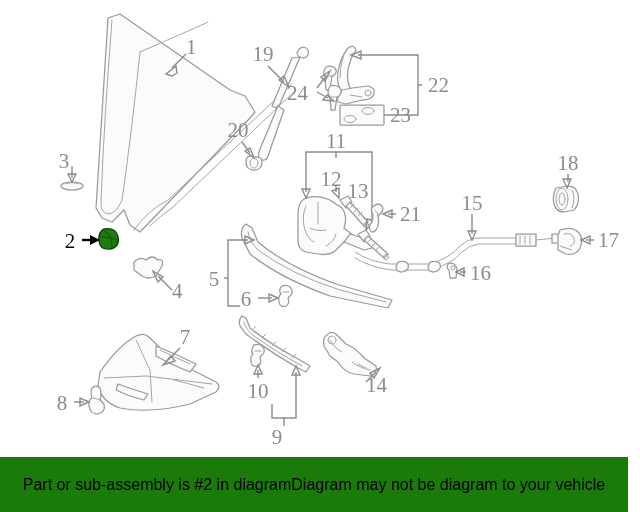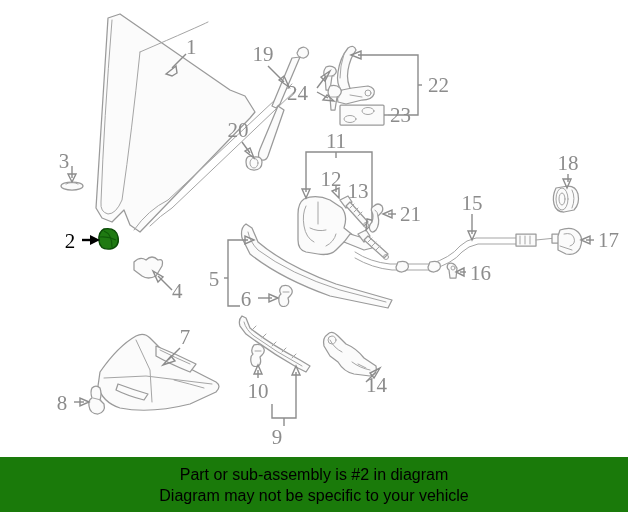--- a/index.html
+++ b/index.html
@@ -23,21 +23,20 @@
     height: 512px;
   }
   .caption-banner {
     position: absolute;
     left: 0;
     top: 457px;
     width: 628px;
     height: 55px;
     background: #1a7a0a;
     display: flex;
-    flex-direction: column;
     align-items: center;
     justify-content: center;
     box-sizing: border-box;
   }
   .caption-line {
     color: #000000;
     font-family: "Liberation Sans", sans-serif;
     font-size: 16px;
     line-height: 21px;
     white-space: nowrap;
@@ -387,16 +386,16 @@
     <g>
       <path class="ln" d="M74 402 L 84 402"></path>
       <path class="ln" fill="#8c8c8c" stroke="none" d="M89 402 L 80 398 L 80 406 Z"></path>
       <text class="num" x="62" y="410" text-anchor="middle">8</text>
     </g>
 
   </svg>
 
   <div class="caption-banner">
     <div class="caption-line">Part or sub-assembly is #2 in diagram</div>
-    <div class="caption-line">Diagram may not be specific to your vehicle</div>
+    <div class="caption-line">Diagram may not be diagram to your vehicle</div>
   </div>
 
 </div>
 
 </body></html>

